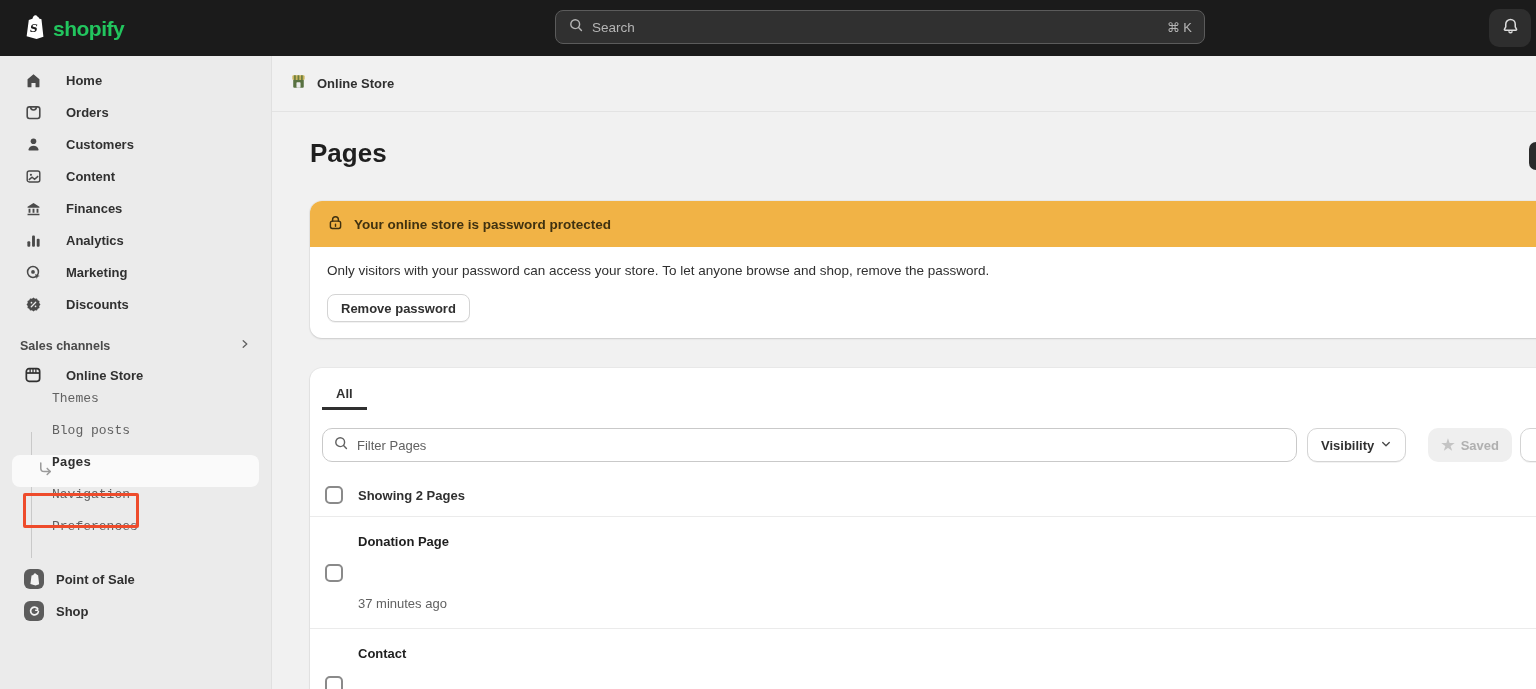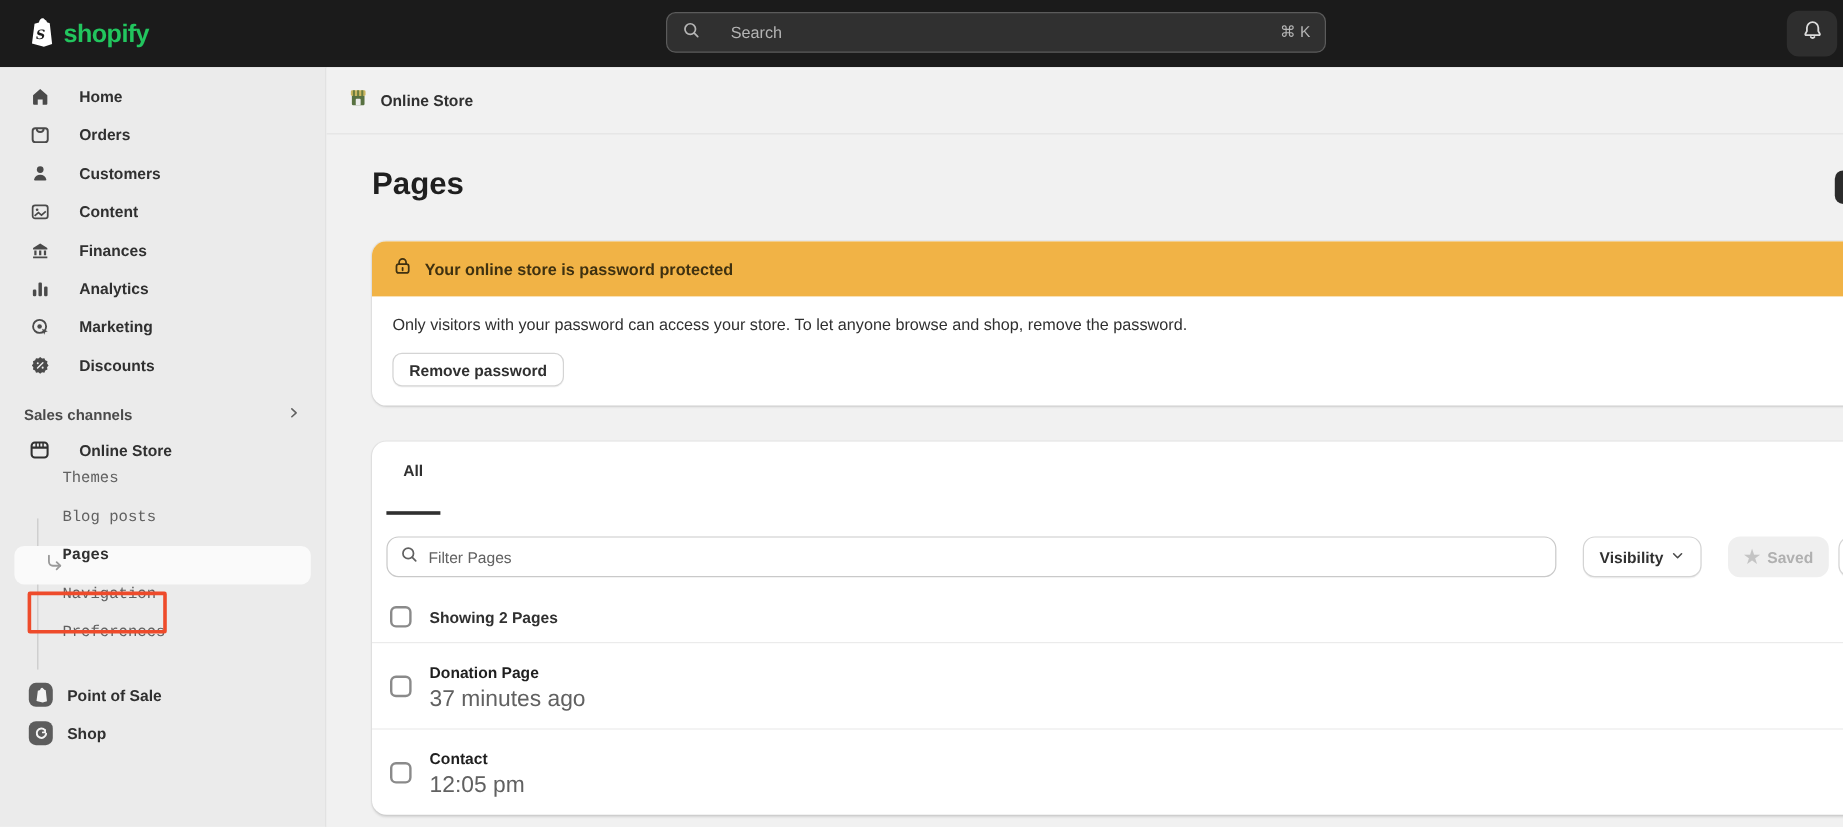--- a/index.html
+++ b/index.html
@@ -3,22 +3,22 @@
 <meta charset="utf-8">
 <style>
   * { margin:0; padding:0; box-sizing:border-box; }
   html,body { width:1536px; height:689px; overflow:hidden; background:#f1f1f1;
     font-family:"Liberation Sans","DejaVu Sans",sans-serif; color:#303030; }
 
   
   .topbar { position:absolute; left:0; top:0; width:1536px; height:56px; background:#1b1b1b; }
   .brand { position:absolute; left:22px; top:13px; display:flex; align-items:center; gap:6px; cursor:pointer; }
   .brand-word { color:#22c55e; font-size:21px; font-weight:700; letter-spacing:-0.5px; }
-  .searchbar { position:absolute; left:555px; top:10px; width:550px; height:34px; background:#303030;
-    border:1px solid #5b5b5b; border-radius:8px; display:flex; align-items:center; padding:0 12px; gap:25px; cursor:text; }
+  .searchbar { position:absolute; left:555px; top:10px; width:650px; height:34px; background:#303030;
+    border:1px solid #5b5b5b; border-radius:8px; display:flex; align-items:center; padding:0 12px; gap:8px; cursor:text; }
   .searchbar .ph { color:#b5b5b5; font-size:13.5px; flex:1; }
   .searchbar .kbd { color:#b5b5b5; font-size:13px; }
   .bell-btn { position:absolute; left:1489px; top:9px; width:42px; height:38px; background:#2e2e2e;
     border-radius:10px; display:flex; align-items:center; justify-content:center; cursor:pointer; }
 
   
   .sidebar { position:absolute; left:0; top:56px; width:272px; height:633px; background:#ebebeb;
     border-right:1px solid #e0e0e0; padding-top:8px; font-size:13px; }
   .nav-item { display:flex; align-items:center; gap:24px; height:32px; margin:0 12px; padding:0 12px;
     border-radius:8px; font-weight:600; color:#303030; cursor:pointer; }
@@ -52,42 +52,42 @@
   .banner-title { font-size:13.5px; font-weight:700; color:#3f3110; }
   .banner-body { padding:14px 17px 16px 17px; }
   .banner-text { font-size:13.5px; color:#303030; line-height:19px; }
   .btn { display:inline-flex; align-items:center; gap:6px; background:#fff; border:1px solid #d4d4d4;
     border-radius:8px; padding:0 13px; height:28px; font-size:13px; font-weight:600; color:#303030;
     box-shadow:0 1px 0 rgba(0,0,0,.05); cursor:pointer; white-space:nowrap; }
   .banner-body .btn { margin-top:14px;text-align:center; }
 
   .table-card { margin-top:30px; }
   .tabs-row { padding:16px 12px 0 12px; }
-  .tab { display:inline-block; padding:0 14px 26px 14px; font-size:13px; font-weight:700; color:#303030;
+  .tab { display:inline-block; padding:0 14px 6px 14px; font-size:13px; font-weight:700; color:#303030;
     border-bottom:3px solid #303030; cursor:pointer; }
   .filter-row { display:flex; align-items:center; padding:18px 12px 12px 12px; }
   .filter-input-wrap { width:975px; height:34px; border:1px solid #c9c9c9; border-radius:10px; background:#fff;
     display:flex; align-items:center; gap:8px; padding:0 10px; }
   .filter-input-wrap input { border:none; outline:none; flex:1; font-size:13px; color:#303030;
     font-family:inherit; background:transparent; }
   .filter-input-wrap input::placeholder { color:#616161; }
   .btn.pill { height:34px; border-radius:10px; }
-  .visibility-btn { margin-left:22px;justify-content:space-between; }
+  .visibility-btn { margin-left:10px;justify-content:space-between; }
   .saved-btn { margin-left:22px; background:#efefef; border:none; box-shadow:none; color:#b0b0b0; cursor:default; }
   .saved-btn .star { color:#c4c4c4; font-size:15px; }
   .sort-sliver { margin-left:8px; width:48px; flex:none; }
 
   .thead-row { display:flex; align-items:center; padding:12px 0 12px 15px; }
   .thead-label { font-size:13px; font-weight:600; color:#303030; margin-left:15px; }
   .trow { display:flex; align-items:center; padding:14px 0 14px 15px; border-top:1px solid #ebebeb; cursor:pointer; }
   .checkbox { width:18px; height:18px; border:2px solid #8a8a8a; border-radius:5px; background:#fff;
     flex:none; cursor:pointer; }
   .cell { margin-left:15px; }
   .row-title { font-size:13px; font-weight:700; color:#1f1f1f; line-height:22px; }
-  .row-meta { font-size:19px; color:#616161; line-height:21px; }
+  .row-meta { font-size:13px; color:#616161; line-height:21px;margin-top:40px; }
 </style>
 </head>
 <body>
 
 <div class="topbar">
   <div class="brand">
     <span>
       <svg width="25" height="27" viewBox="0 0 28 30">
         <path d="M19.2 6l2.6 1 2.2 19.5-7.7 2.4L5.2 26 7.6 7.6l4.1-1.3c.4-2.1 1.7-3.9 3.4-3.9 1 0 1.8.6 2.3 1.6.8-.1 1.4.7 1.8 2z" fill="#fff"></path>
         <text x="13.4" y="21.5" font-size="12" font-weight="bold" font-style="italic" text-anchor="middle" fill="#1b1b1b" font-family="DejaVu Serif, serif">S</text>

